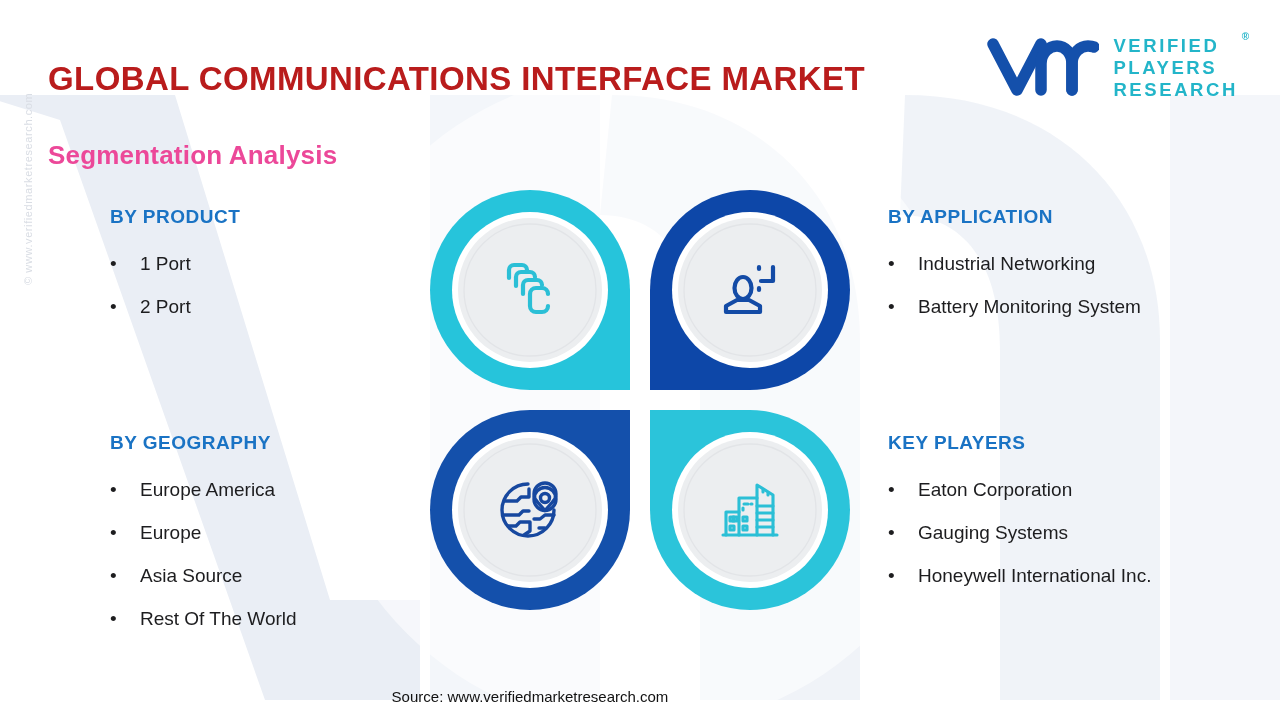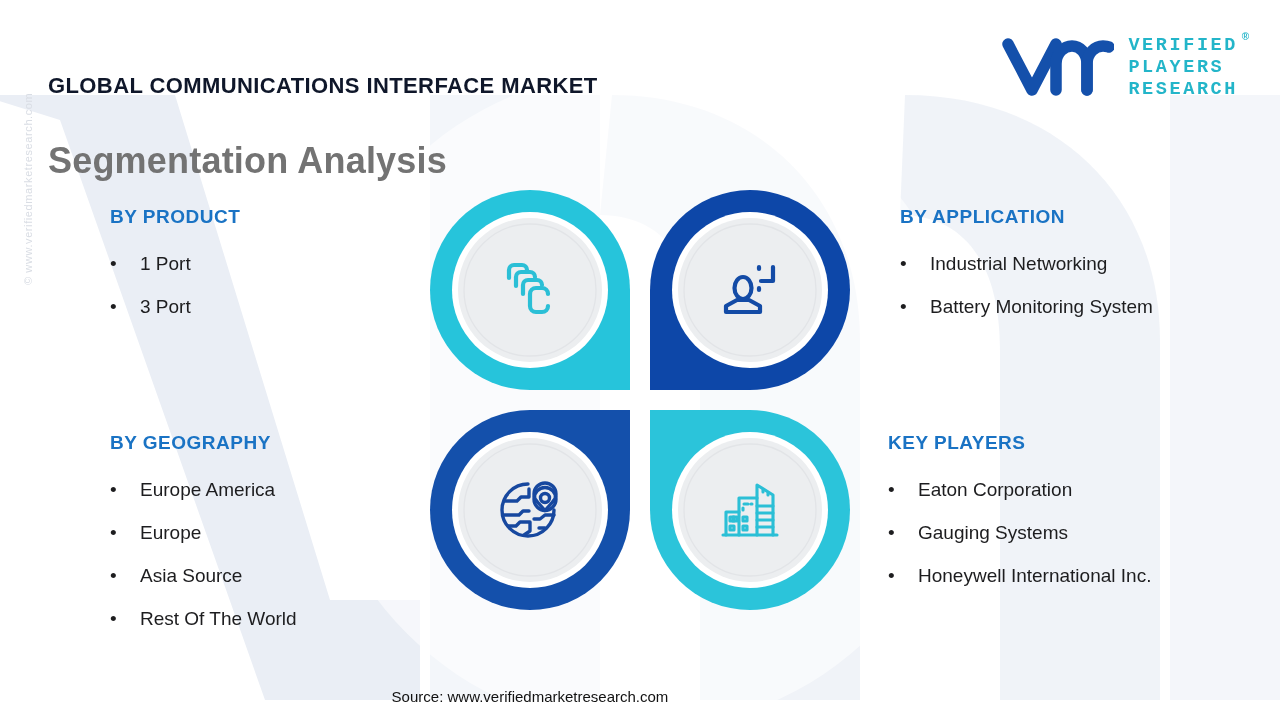--- a/index.html
+++ b/index.html
@@ -29,37 +29,37 @@
     position: absolute;
     left: 0; top: 0;
     width: 1280px;
     height: 185px;
     z-index: 3;
   }
 
   #page-title {
     position: absolute;
     left: 48px;
-    top: 64px;
+    top: 57px;
     width: 830px;
-    font-size: 22px;
+    font-size: 33px;
     line-height: 43px;
     font-weight: 700;
     letter-spacing: 0.4px;
-    color: #0f172a;
+    color: #b91c1c;
     text-transform: uppercase;
   }
 
   #page-subtitle {
     position: absolute;
     left: 48px;
     top: 140px;
-    font-size: 36px;
+    font-size: 26px;
     font-weight: 700;
-    color: #737373;
+    color: #ec4899;
     letter-spacing: 0.2px;
   }
 
   
   #logo {
     position: absolute;
     right: 42px;
     top: 28px;
     height: 78px;
     display: flex;
@@ -74,21 +74,20 @@
     justify-content: center;
     gap: 1px;
   }
   .logo-word {
     color: #23b5c9;
     font-size: 18.5px;
     font-weight: 700;
     letter-spacing: 2.6px;
     line-height: 21px;
     white-space: nowrap;
-    font-family: Liberation Mono, monospace;
   }
   #logo-reg {
     position: absolute;
     right: -11px;
     top: -4px;
     color: #23b5c9;
     font-size: 10px;
     font-weight: 700;
   }
 
@@ -106,21 +105,21 @@
     letter-spacing: 0.6px;
   }
 
   
   .segment {
     position: absolute;
     z-index: 3;
   }
   #segment-product     { left: 110px; top: 206px; width: 330px; }
   #segment-geography   { left: 110px; top: 432px; width: 340px; }
-  #segment-application { left: 888px; top: 206px; width: 380px; margin-left: 12px; }
+  #segment-application { left: 888px; top: 206px; width: 380px; }
   #segment-players     { left: 888px; top: 432px; width: 380px; }
 
   .segment-title {
     color: #1a73c4;
     font-size: 19px;
     font-weight: 700;
     letter-spacing: 0.5px;
     text-transform: uppercase;
     margin-bottom: 14px;
   }
@@ -236,21 +235,21 @@
 
 <div class="segment" id="segment-product">
   <div class="segment-title">BY PRODUCT</div>
   <ul class="segment-list">
     <li class="segment-item">
       <span class="segment-bullet">•</span>
       <span>1 Port</span>
     </li>
     <li class="segment-item">
       <span class="segment-bullet">•</span>
-      <span>3 Port</span>
+      <span>2 Port</span>
     </li>
   </ul>
 </div>
 
 <div class="segment" id="segment-geography">
   <div class="segment-title">BY GEOGRAPHY</div>
   <ul class="segment-list">
     <li class="segment-item">
       <span class="segment-bullet">•</span>
       <span>Europe America</span>

